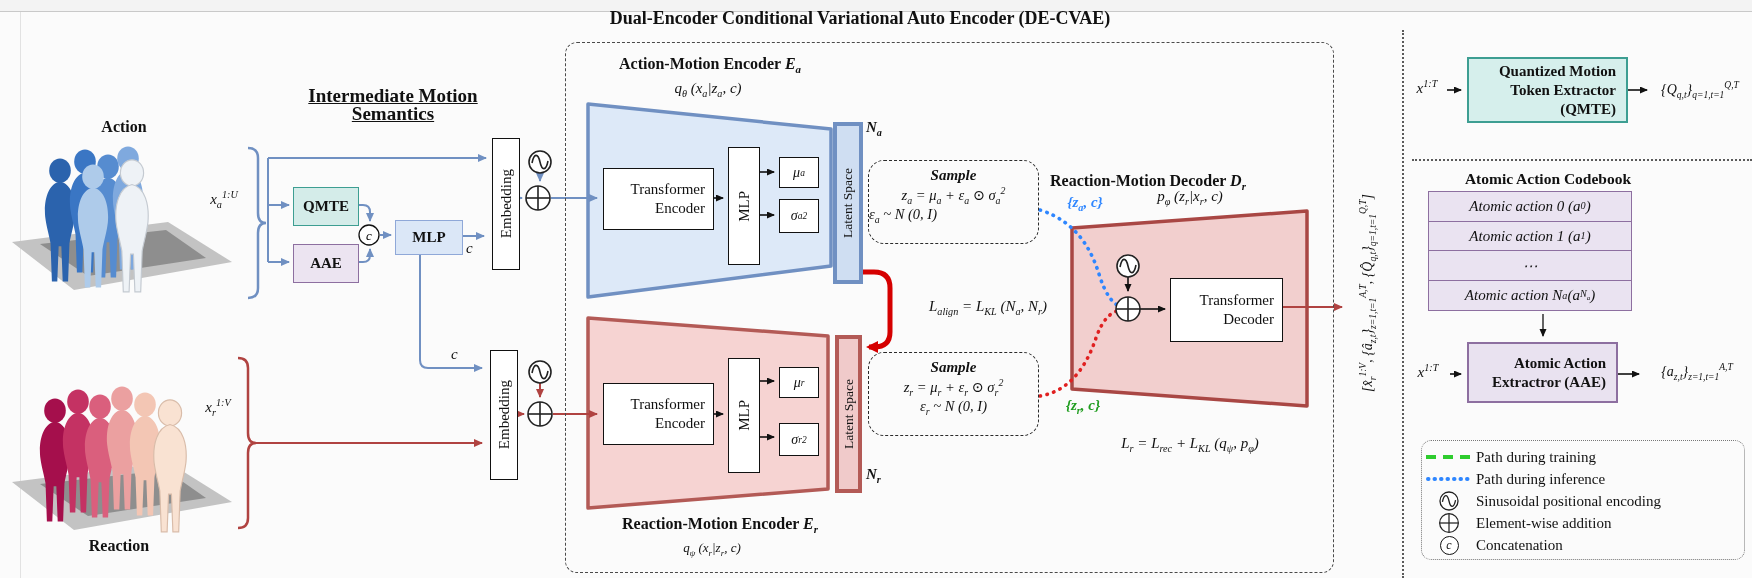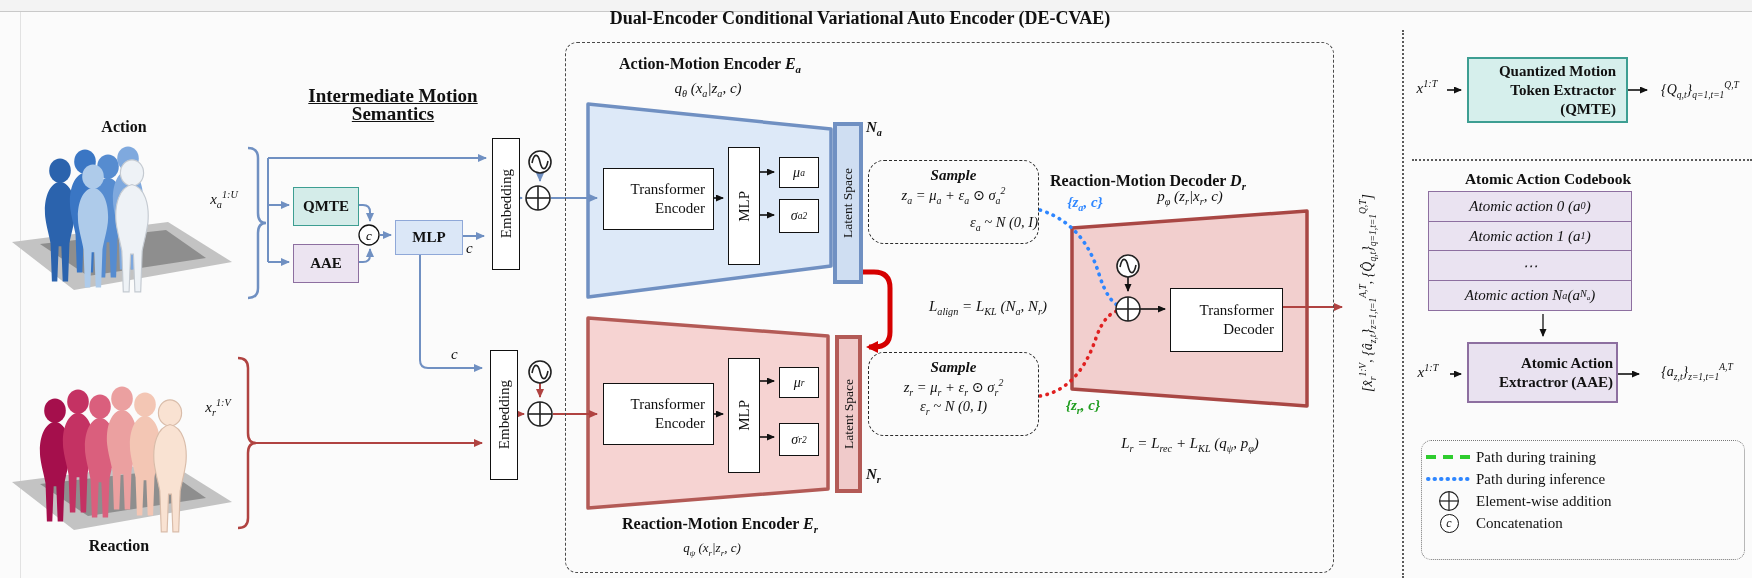--- a/index.html
+++ b/index.html
@@ -178,21 +178,21 @@
   <div class="abs ctr wbox math" style="left:779px;top:157px;width:38px;height:29px;font-size:14px;">μ<sub>a</sub></div>
   <div class="abs ctr wbox math" style="left:779px;top:199px;width:38px;height:32px;font-size:14px;">σ<sub>a</sub><sup>2</sup></div>
   <div class="abs ctr" style="left:833px;top:122px;width:30px;height:162px;background:#cfdef2;border:4px solid #7090c2;box-sizing:border-box;">
       <span class="vtext" style="font-size:13.5px;">Latent Space</span>
     </div>
   <div class="abs math" style="left:866px;top:119px;font-size:15px;font-weight:bold;">N<sub>a</sub></div>
 
   <div class="abs samplebox" style="left:868px;top:160px;width:169px;height:82px;">
     <div class="bold math" style="font-size:15px;text-align:center;margin-top:6px;">Sample</div>
     <div class="math" style="font-size:14.5px;text-align:center;margin-top:3px;">z<sub>a</sub> = μ<sub>a</sub> + ε<sub>a</sub> ⊙ σ<sub>a</sub><sup>2</sup></div>
-    <div class="math" style="font-size:14.5px;text-align:right;margin-top:10px;">ε<sub>a</sub> ~ N (0, I)</div>
+    <div class="math" style="font-size:14.5px;text-align:left;margin-top:2px;">ε<sub>a</sub> ~ N (0, I)</div>
   </div>
 
   <div class="abs bold" style="left:590px;top:515px;width:260px;font-size:16px;text-align:center;">Reaction-Motion Encoder <i>E<sub>r</sub></i></div>
   <div class="abs math" style="left:612px;top:540px;width:200px;font-size:13px;text-align:center;">q<sub>ψ</sub> (x<sub>r</sub>|z<sub>r</sub>, c)</div>
   <div class="abs ctr wbox" style="left:603px;top:383px;width:111px;height:62px;font-size:15px;line-height:19px;padding:0 8px;box-sizing:border-box;">Transformer Encoder</div>
   <div class="abs ctr wbox" style="left:728px;top:358px;width:30px;height:113px;">
       <span class="vtext" style="font-size:15px;">MLP</span>
     </div>
   <div class="abs ctr wbox math" style="left:779px;top:367px;width:38px;height:29px;font-size:14px;">μ<sub>r</sub></div>
   <div class="abs ctr wbox math" style="left:779px;top:423px;width:38px;height:31px;font-size:14px;">σ<sub>r</sub><sup>2</sup></div>
@@ -207,38 +207,38 @@
     <div class="math" style="font-size:14.5px;text-align:center;margin-top:2px;">ε<sub>r</sub> ~ N (0, I)</div>
   </div>
 
   <div class="abs math" style="left:888px;top:298px;width:200px;font-size:15px;text-align:center;">L<sub>align</sub> = L<sub>KL</sub> (N<sub>a</sub>, N<sub>r</sub>)</div>
   <div class="abs math" style="left:1075px;top:435px;width:230px;font-size:15px;text-align:center;">L<sub>r</sub> = L<sub>rec</sub> + L<sub>KL</sub> (q<sub>ψ</sub>, p<sub>φ</sub>)</div>
 
   <div class="abs bold" style="left:1050px;top:160px;width:260px;font-size:16px;text-align:left;margin-top:12px;">Reaction-Motion Decoder <i>D<sub>r</sub></i></div>
   <div class="abs math" style="left:1090px;top:188px;width:200px;font-size:15px;text-align:center;">p<sub>φ</sub> (z<sub>r</sub>|x<sub>r</sub>, c)</div>
   <div class="abs math bold" style="left:1052px;top:194px;width:66px;font-size:15px;text-align:center;color:#2e86ff;">{z<sub>a</sub>, c}</div>
   <div class="abs math bold" style="left:1050px;top:397px;width:66px;font-size:15px;text-align:center;color:#1f9d1f;">{z<sub>r</sub>, c}</div>
-  <div class="abs ctr wbox" style="left:1170px;top:288px;width:113px;height:64px;font-size:15px;line-height:19px;padding:16px 8px;box-sizing:border-box;">Transformer Decoder</div>
+  <div class="abs ctr wbox" style="left:1170px;top:278px;width:113px;height:64px;font-size:15px;line-height:19px;padding:16px 8px;box-sizing:border-box;">Transformer Decoder</div>
 
   <div class="abs math" style="left:1208px;top:285px;width:320px;font-size:14px;text-align:center;transform:rotate(-90deg);transform-origin:center;">[x̂<sub>r</sub><sup>1:V</sup>, {â<sub>z,t</sub>}<sub>z=1,t=1</sub><sup>A,T</sup>, {Q̂<sub>q,t</sub>}<sub>q=1,t=1</sub><sup>Q,T</sup>]</div>
 
   <div class="abs math" style="left:1405px;top:80px;width:44px;font-size:15px;text-align:center;">x<sup>1:T</sup></div>
   <div class="abs ctr bold" style="left:1467px;top:57px;width:161px;height:66px;background:#d6efec;border:2.5px solid #3d9e92;font-size:15px;line-height:19px;padding:0 10px;box-sizing:border-box;">Quantized Motion Token Extractor (QMTE)</div>
   <div class="abs math" style="left:1650px;top:82px;width:100px;font-size:14px;text-align:center;">{Q<sub>q,t</sub>}<sub>q=1,t=1</sub><sup>Q,T</sup></div>
 
   <div class="abs bold" style="left:1438px;top:170px;width:220px;font-size:15.5px;text-align:center;">Atomic Action Codebook</div>
   <div class="abs" style="left:1428px;top:192px;width:204px;">
     <div class="cellrow ctr math" style="height:29px;font-size:15px;">Atomic action 0 (a<sup>0</sup>)</div>
     <div class="cellrow ctr math" style="height:29px;font-size:15px;">Atomic action 1 (a<sup>1</sup>)</div>
     <div class="cellrow ctr math" style="height:29px;font-size:15px;">⋯</div>
     <div class="cellrow ctr math" style="height:29px;font-size:15px;">Atomic action N<sub>a</sub> (a<sup>N<sub>a</sub></sup>)</div>
   </div>
 
   <div class="abs math" style="left:1405px;top:364px;width:46px;font-size:15px;text-align:center;">x<sup>1:T</sup></div>
-  <div class="abs ctr bold" style="left:1467px;top:342px;width:151px;height:61px;background:#e9e2f0;border:2.5px solid #8d6fa0;font-size:15px;line-height:19px;padding:0 3px;box-sizing:border-box;">Atomic Action Extractror (AAE)</div>
+  <div class="abs ctr bold" style="left:1467px;top:342px;width:151px;height:61px;background:#e9e2f0;border:2.5px solid #8d6fa0;font-size:15px;line-height:19px;padding:0 10px;box-sizing:border-box;">Atomic Action Extractror (AAE)</div>
   <div class="abs math" style="left:1643px;top:364px;width:108px;font-size:14px;text-align:center;">{a<sub>z,t</sub>}<sub>z=1,t=1</sub><sup>A,T</sup></div>
 
   <div class="abs" style="left:1421px;top:440px;width:324px;height:120px;border:1.6px dotted #777;border-radius:10px;padding-top:5px;box-sizing:border-box;">
     <div style="display:flex;align-items:center;height:22px;">
       <span class="legend-swatch">
           <svg width="46" height="8">
             <line x1="0" y1="4" x2="46" y2="4" stroke="#2ecc2e" stroke-width="4" stroke-dasharray="10 7"></line>
           </svg>
         </span>
       <span style="font-size:15px;">Path during training</span>
@@ -247,20 +247,28 @@
       <span class="legend-swatch">
           <svg width="46" height="8">
             <line x1="2" y1="4" x2="46" y2="4" stroke="#2e86ff" stroke-width="4" stroke-linecap="round" stroke-dasharray="0.5 6"></line>
           </svg>
         </span>
       <span style="font-size:15px;">Path during inference</span>
     </div>
     <div style="display:flex;align-items:center;height:22px;">
       <span class="legend-swatch">
           <svg width="24" height="24" viewBox="0 0 24 24">
+            <use href="#posenc" transform="translate(12,12) scale(0.82)"></use>
+          </svg>
+        </span>
+      <span style="font-size:15px;">Sinusoidal positional encoding</span>
+    </div>
+    <div style="display:flex;align-items:center;height:22px;">
+      <span class="legend-swatch">
+          <svg width="24" height="24" viewBox="0 0 24 24">
             <use href="#oplus" transform="translate(12,12) scale(0.78)"></use>
           </svg>
         </span>
       <span style="font-size:15px;">Element-wise addition</span>
     </div>
     <div style="display:flex;align-items:center;height:22px;">
       <span class="legend-swatch">
           <span class="circle-c">c</span>
         </span>
       <span style="font-size:15px;">Concatenation</span>

